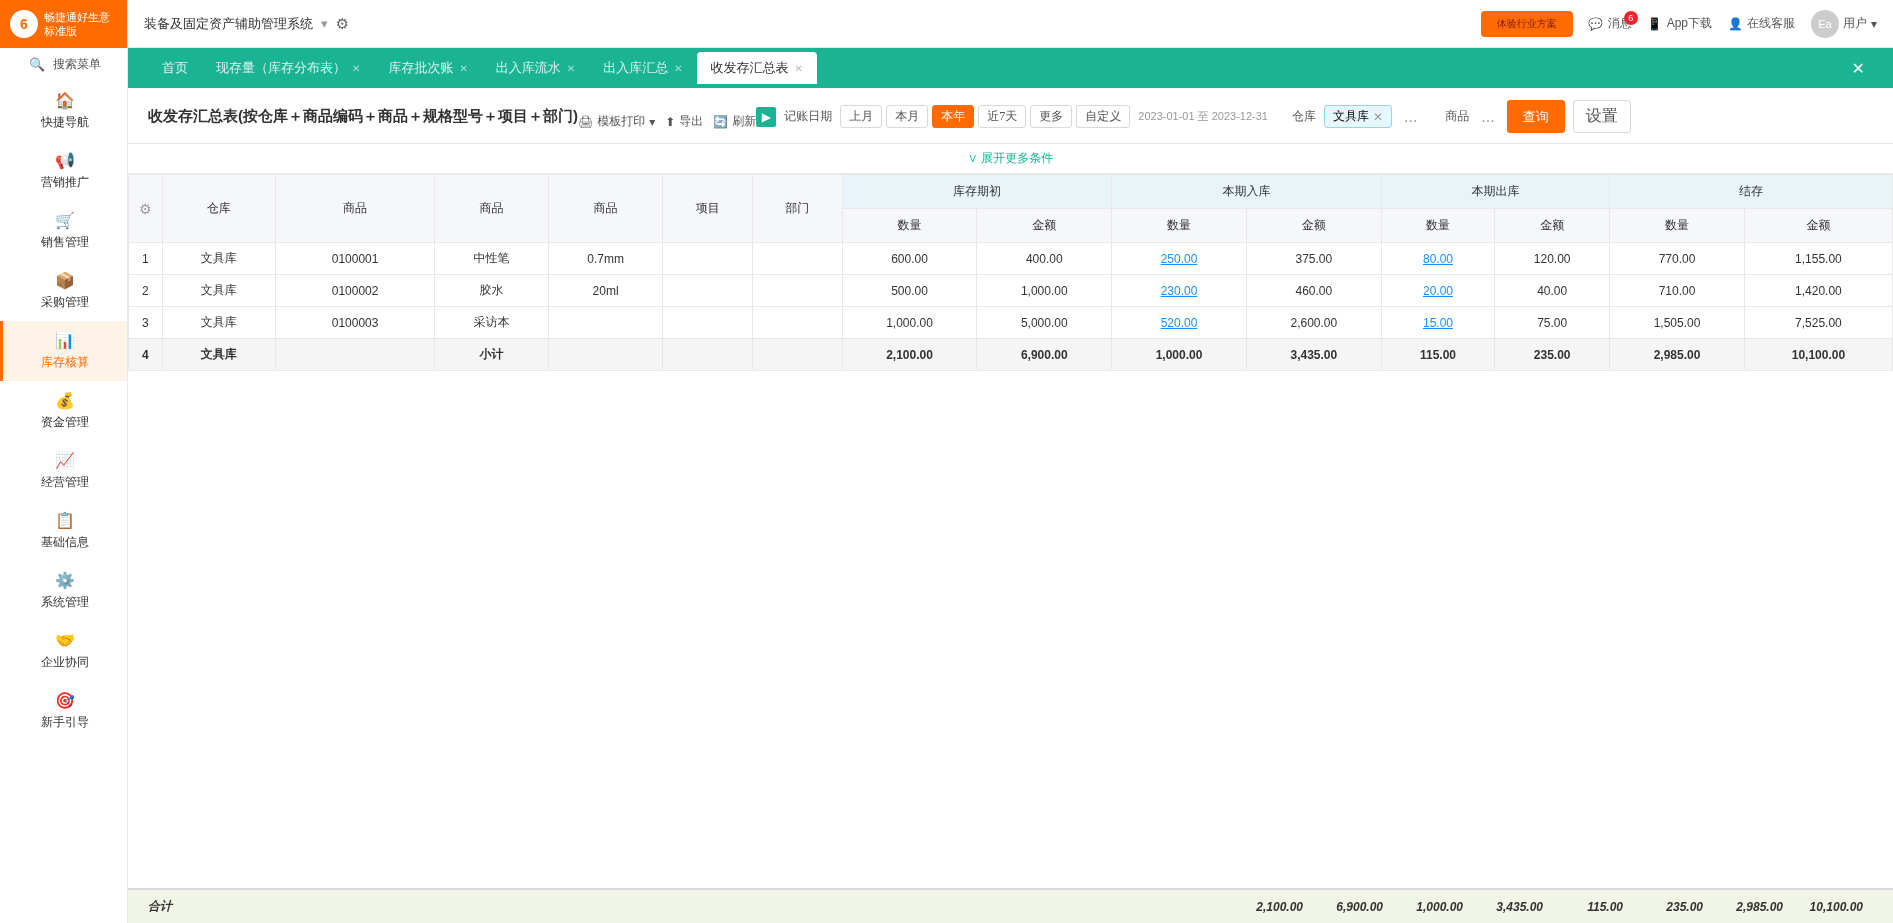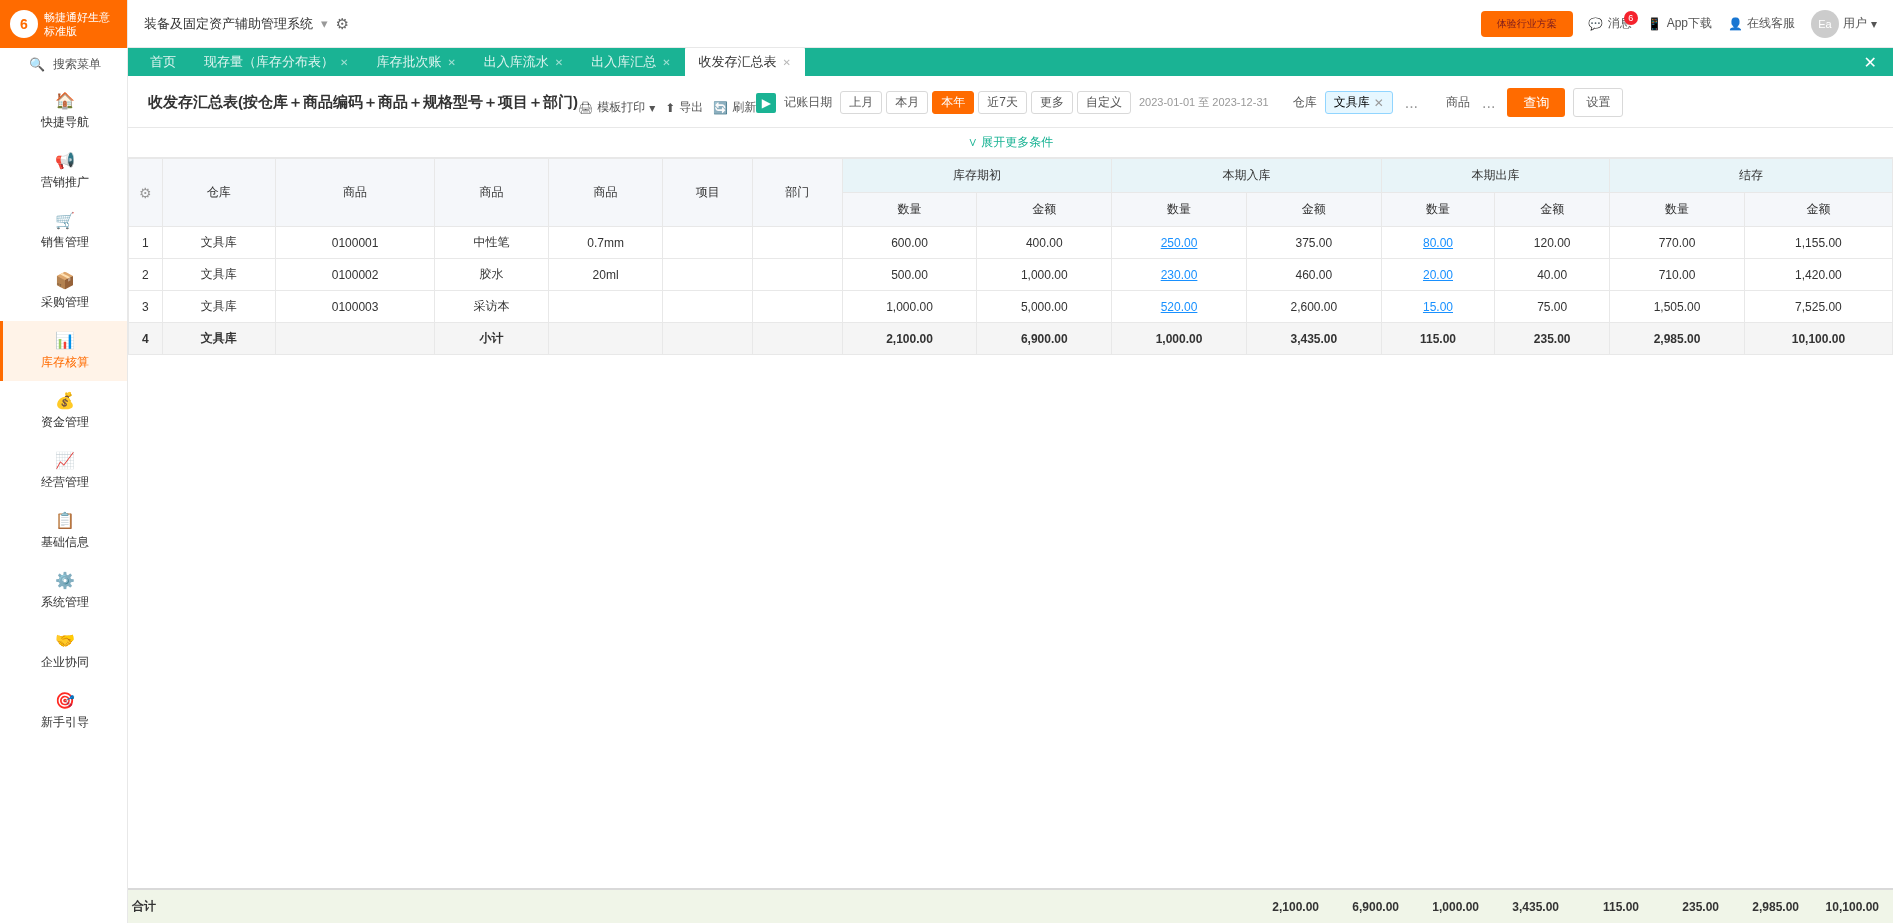--- a/index.html
+++ b/index.html
@@ -56,22 +56,22 @@
     .topbar-icon-item { display: flex; align-items: center; gap: 4px; cursor: pointer; color: #555; font-size: 12px; position: relative; }
     .badge {
       position: absolute; top: -4px; right: -6px;
       background: #f5222d; color: #fff; border-radius: 50%; width: 14px; height: 14px;
       font-size: 9px; display: flex; align-items: center; justify-content: center;
     }
     .user-avatar { width: 28px; height: 28px; background: #ccc; border-radius: 50%; display: flex; align-items: center; justify-content: center; font-size: 11px; color: #fff; }
 
     
     #tabbar {
-      background: #1ab394; display: flex; align-items: center; height: 28px;
-      padding: 0 8px; flex-shrink: 0; overflow-x: auto;
+      background: #1ab394; display: flex; align-items: center; height: 40px;
+      padding: 0 20px; flex-shrink: 0; overflow-x: auto;
     }
     .tab {
       display: flex; align-items: center; padding: 0 14px; height: 32px;
       color: rgba(255,255,255,0.85); cursor: pointer; border-radius: 4px 4px 0 0;
       white-space: nowrap; font-size: 13px; gap: 6px;
     }
     .tab.active { background: #fff; color: #333; }
     .tab .tab-close { font-size: 10px; opacity: 0.7; }
     .tab.active .tab-close { color: #999; }
     .tabbar-close { margin-left: auto; color: #fff; cursor: pointer; padding: 0 8px; font-size: 16px; }
@@ -82,30 +82,30 @@
     
     .page-header {
       background: #fff; padding: 12px 20px 0; border-bottom: 1px solid #e8e8e8;
       display: flex; flex-direction: row;
     }
     .page-title { font-size: 15px; font-weight: bold; color: #333; margin-bottom: 10px; }
     .filter-bar { display: flex; align-items: center; flex-wrap: wrap; gap: 8px; padding-bottom: 10px; }
     .filter-arrow { background: #1ab394; color: #fff; width: 20px; height: 20px; display: flex; align-items: center; justify-content: center; border-radius: 2px; cursor: pointer; font-size: 12px; }
     .filter-label { color: #555; font-size: 12px; }
     .filter-date-btns { display: flex; gap: 4px; align-items: center; }
-    .date-btn { padding: 2px 8px; border: 1px solid #d9d9d9; border-radius: 3px; cursor: pointer; font-size: 12px; color: #555; background: #fff; }
+    .date-btn { padding: 2px 8px; border: 1px solid #d9d9d9; border-radius: 3px; cursor: pointer; font-size: 12px; color: #555; background: #fff; font-family: Liberation Serif, serif; }
     .date-btn.active { background: #ff6b00; color: #fff; border-color: #ff6b00; }
     .date-range { font-size: 11px; color: #999; }
     .filter-tag { background: #e6f7ff; border: 1px solid #91d5ff; padding: 2px 8px; border-radius: 3px; font-size: 12px; display: flex; align-items: center; gap: 4px; }
     .filter-tag .tag-close { cursor: pointer; color: #999; }
     .filter-more { color: #999; cursor: pointer; font-size: 16px; padding: 0 4px; }
     .filter-goods-label { color: #555; font-size: 12px; margin-left: 16px; }
     .filter-actions { margin-left: auto; display: flex; gap: 8px; }
     .btn-query { background: #ff6b00; color: #fff; border: none; padding: 5px 16px; border-radius: 3px; cursor: pointer; font-size: 13px; }
-    .btn-set { background: #fff; color: #555; border: 1px solid #d9d9d9; padding: 5px 12px; border-radius: 3px; cursor: pointer; font-size: 12px; }
+    .btn-set { background: #fff; color: #555; border: 1px solid #d9d9d9; padding: 5px 12px; border-radius: 3px; cursor: pointer; font-size: 16px; }
     .expand-more { text-align: center; padding: 6px; cursor: pointer; color: #1ab394; font-size: 12px; background: #fff; border-bottom: 1px solid #e8e8e8; }
     .toolbar-btn { display: flex; align-items: center; gap: 4px; cursor: pointer; color: #555; font-size: 12px; }
 
     
     .table-container { flex: 1; overflow: auto; background: #fff; margin: 0; }
     table { width: 100%; border-collapse: collapse; font-size: 12px; }
     thead tr { background: #f5f7fa; }
     th {
       border: 1px solid #e8e8e8; padding: 8px 10px; text-align: center;
       color: #333; font-weight: normal; white-space: nowrap;
@@ -113,22 +113,22 @@
     td {
       border: 1px solid #e8e8e8; padding: 7px 10px; text-align: center;
       color: #333; white-space: nowrap;
     }
     .subtotal-row td { font-weight: bold; background: #f5f5f5; }
     .link-cell { color: #1890ff; text-decoration: underline; cursor: pointer; }
     .col-gear { width: 30px; }
 
     
     .table-footer {
-      background: #f0f5e8; padding: 8px 4px; display: flex; align-items: center;
-      font-size: 12px; color: #333; border-top: 2px solid #d9d9d9; flex-shrink: 0;
+      background: #f0f5e8; padding: 8px 20px; display: flex; align-items: center;
+      font-size: 12px; color: #333; border-top: 2px solid #d9d9d9; flex-shrink: 0; font-style: italic;
     }
     .footer-cell { text-align: right; padding: 0 10px; min-width: 80px; font-weight: bold; }
 
     .gear-icon { color: #999; font-size: 14px; cursor: pointer; }
 
     
     .th-group { background: #e8f4f8; }
   </style>
 </head>
 <body>

